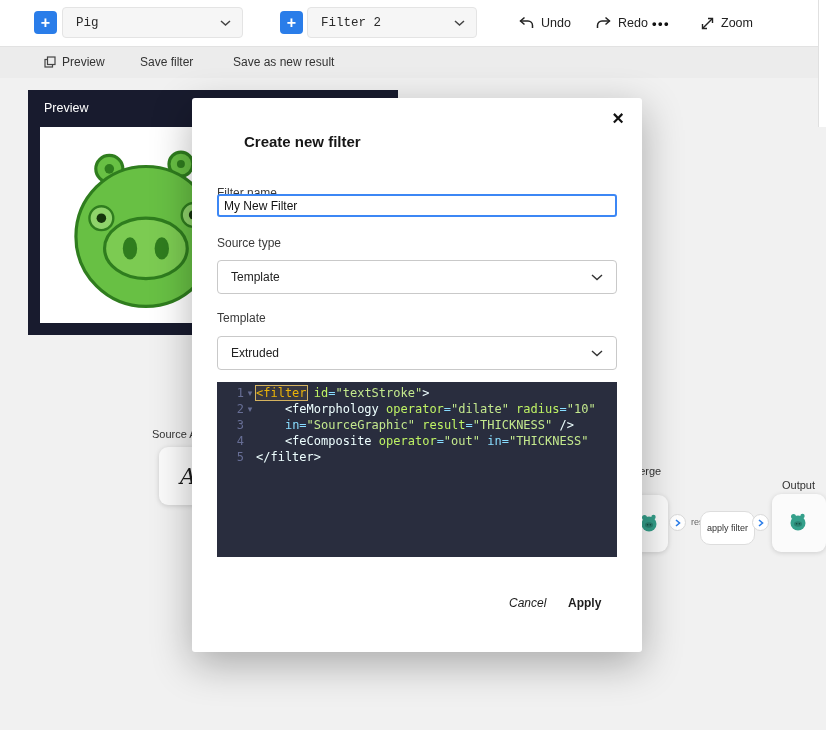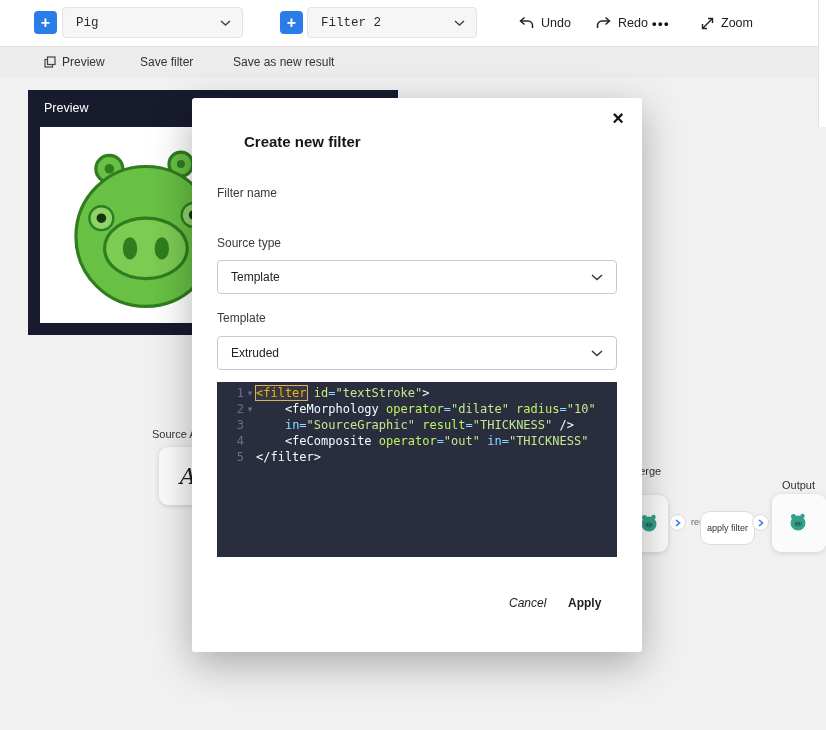--- a/index.html
+++ b/index.html
@@ -224,20 +224,21 @@
     <ellipse cx="10" cy="12" rx="4" ry="2.8" fill="#2a8271"></ellipse>
     <circle cx="8.6" cy="11.8" r="0.8" fill="#13493f"></circle>
     <circle cx="11.4" cy="11.8" r="0.8" fill="#13493f"></circle>
   </svg>
 
   <div class="modal">
     <button class="modal-close">×</button>
     <div class="modal-title">Create new filter</div>
 
     <label class="field-label" id="lab-name">Filter name</label>
+    <input class="text-input" type="text" value="My New Filter" style="">
 
     <label class="field-label" id="lab-srctype">Source type</label>
     <div class="select" id="sel-srctype">
       <span>Template</span>
       <svg width="12" height="7" viewBox="0 0 12 7">
         <polyline points="1,1 6,5.5 11,1" fill="none" stroke="#333" stroke-width="1.4"></polyline>
       </svg>
     </div>
 
     <label class="field-label" id="lab-template">Template</label>

